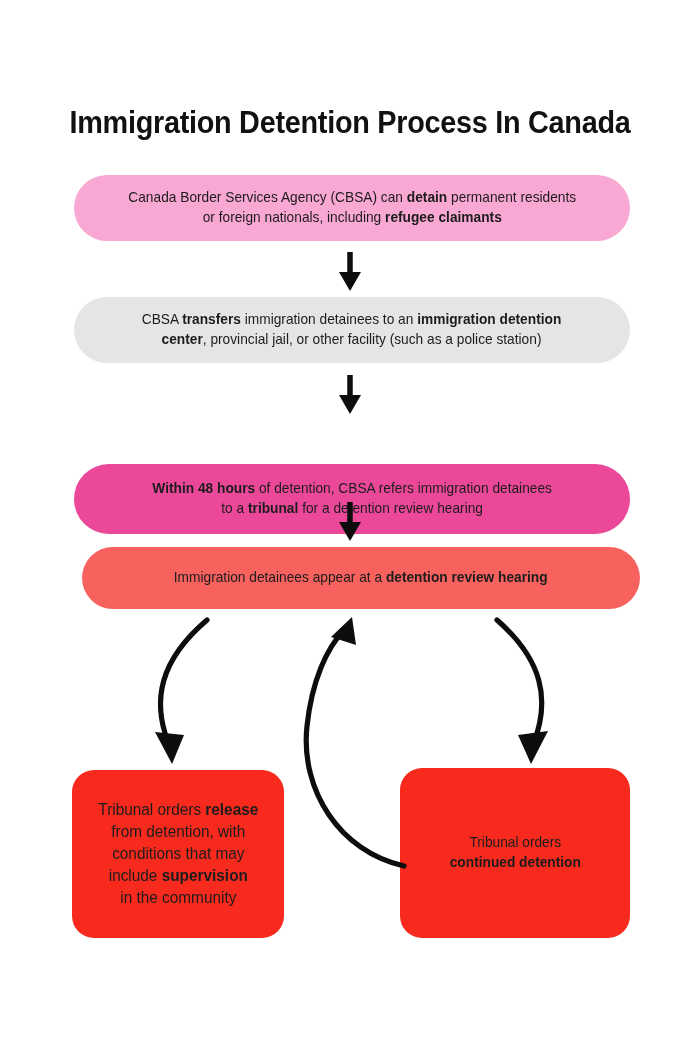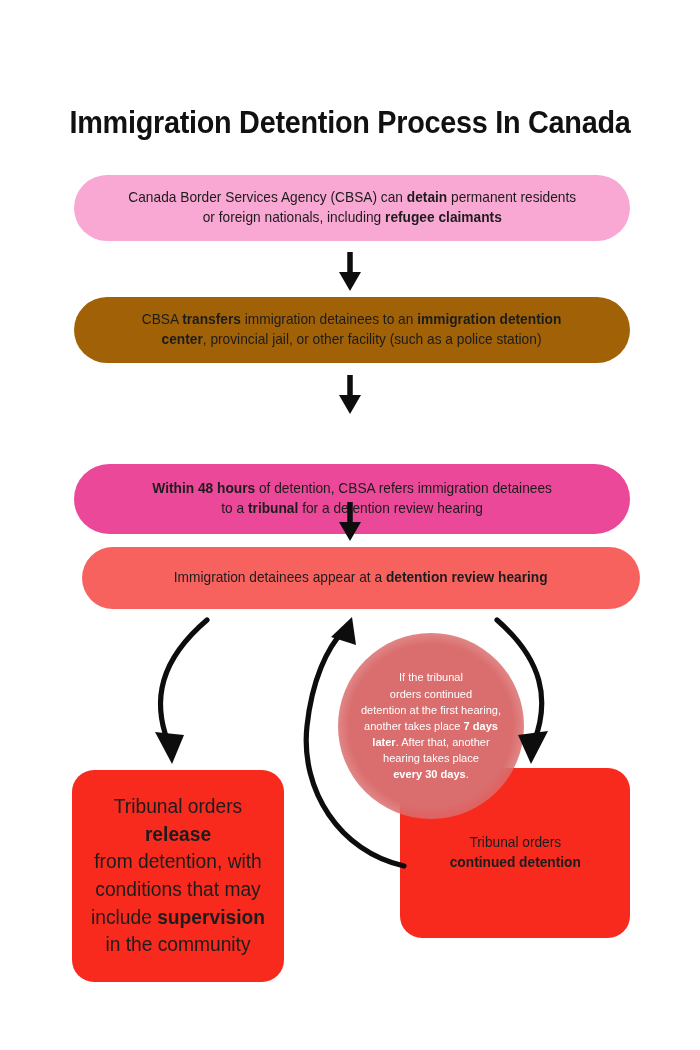--- a/index.html
+++ b/index.html
@@ -61,43 +61,43 @@
 
   #box-detain {
     left: 74px; top: 175px;
     width: 556px; height: 66px;
     background: #f9a8d4;
     border-radius: 33px;
   }
   #box-transfer {
     left: 74px; top: 297px;
     width: 556px; height: 66px;
-    background: #a16207;
+    background: #e5e5e5;
     border-radius: 33px;
   }
   #box-48hours {
     left: 74px; top: 420px;
     width: 556px; height: 70px;
     background: #ec4899;
     border-radius: 35px;
     margin-top: 44px;
   }
   #box-hearing {
     left: 82px; top: 547px;
     width: 558px; height: 62px;
     background: #f7625f;
     border-radius: 31px;
   }
 
   #box-release {
     left: 72px; top: 770px;
-    width: 212px; height: 212px;
+    width: 212px; height: 168px;
     background: #f82a1e;
     border-radius: 22px;
-    font-size: 20px;
+    font-size: 16px;
     padding: 4px 10px;
   }
   #box-continued {
     left: 400px; top: 768px;
     width: 230px; height: 170px;
     background: #f82a1e;
     border-radius: 22px;
     font-size: 14.3px;
     padding: 4px 12px;
   }
@@ -164,23 +164,20 @@
   </div>
 
   <div class="fbox" id="box-release">
     <span class="inner">Tribunal orders <b>release</b><br>from detention, with<br>conditions that may<br>include <b>supervision</b><br>in the community</span>
   </div>
 
   <div class="fbox" id="box-continued">
     <span class="inner">Tribunal orders<br><b>continued detention</b></span>
   </div>
 
-  <div id="circle-note">
-    <span class="inner">If the tribunal<br>orders continued<br>detention at the first hearing,<br>another takes place <b>7 days</b><br><b>later</b>. After that, another<br>hearing takes place<br><b>every 30 days</b>.</span>
-  </div>
 
   <svg id="arrows" viewBox="0 0 700 1050">
 
     <g>
       <line class="straight-arrow-stem" x1="350" y1="252" x2="350" y2="275"></line>
       <polygon class="arrow-head" points="339,272 361,272 350,291"></polygon>
     </g>
 
     <g>
       <line class="straight-arrow-stem" x1="350" y1="375" x2="350" y2="398"></line>

